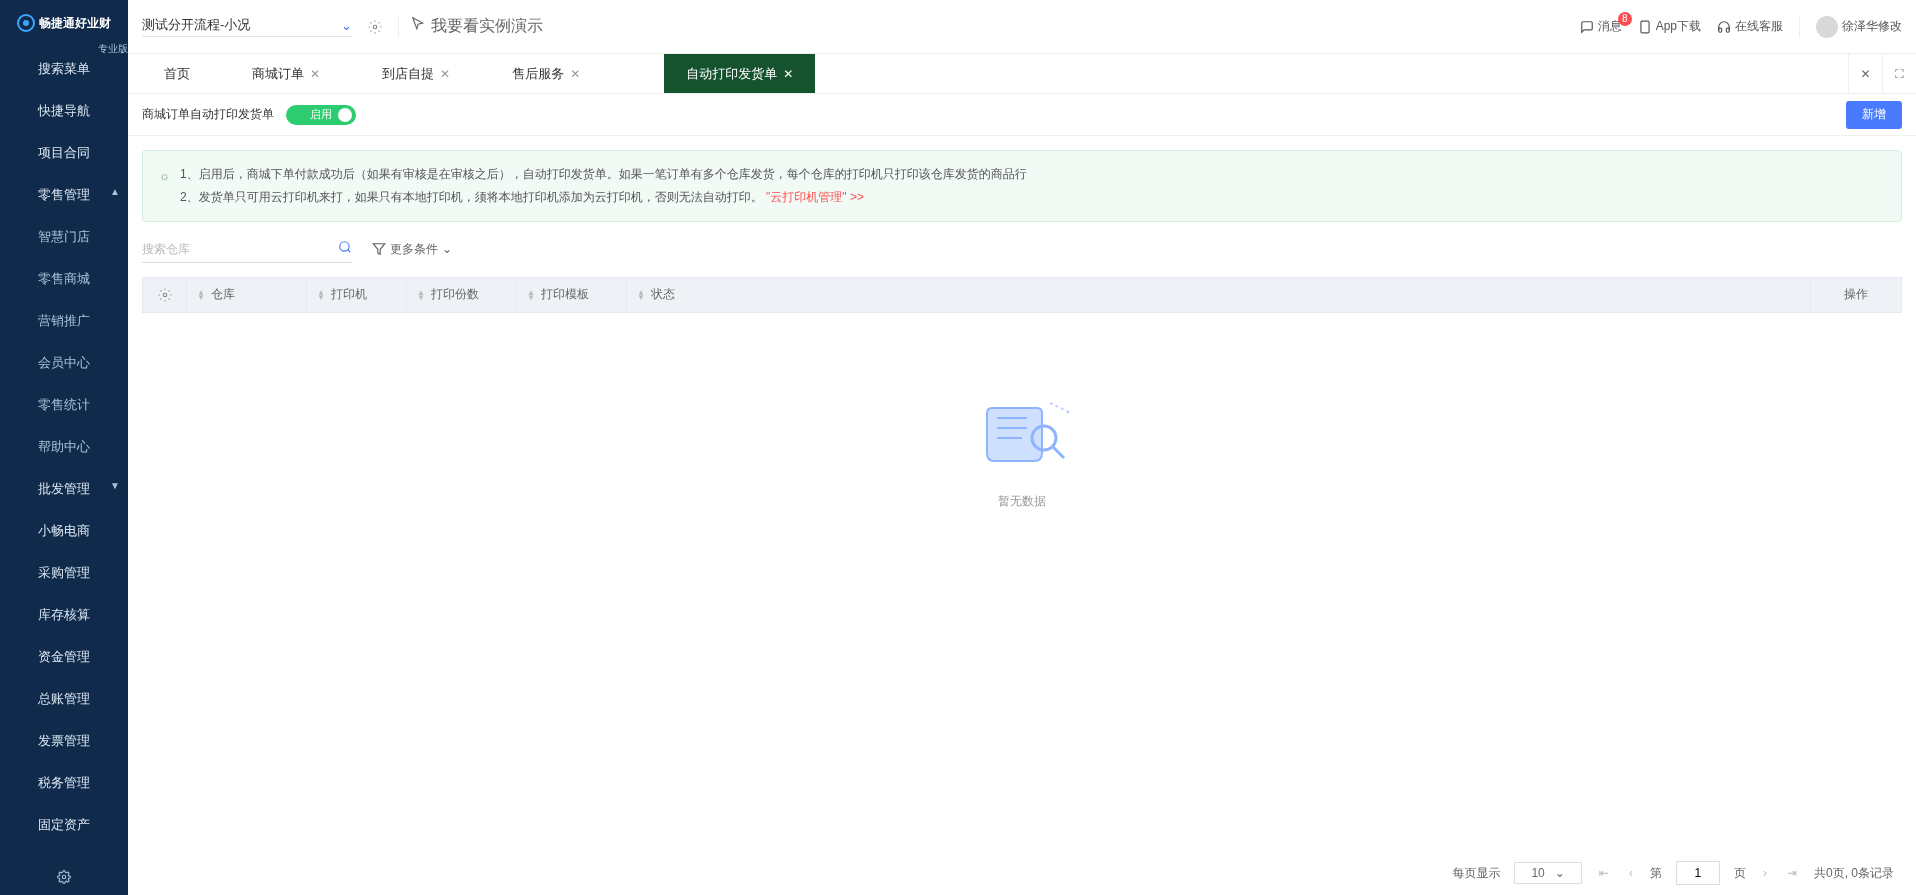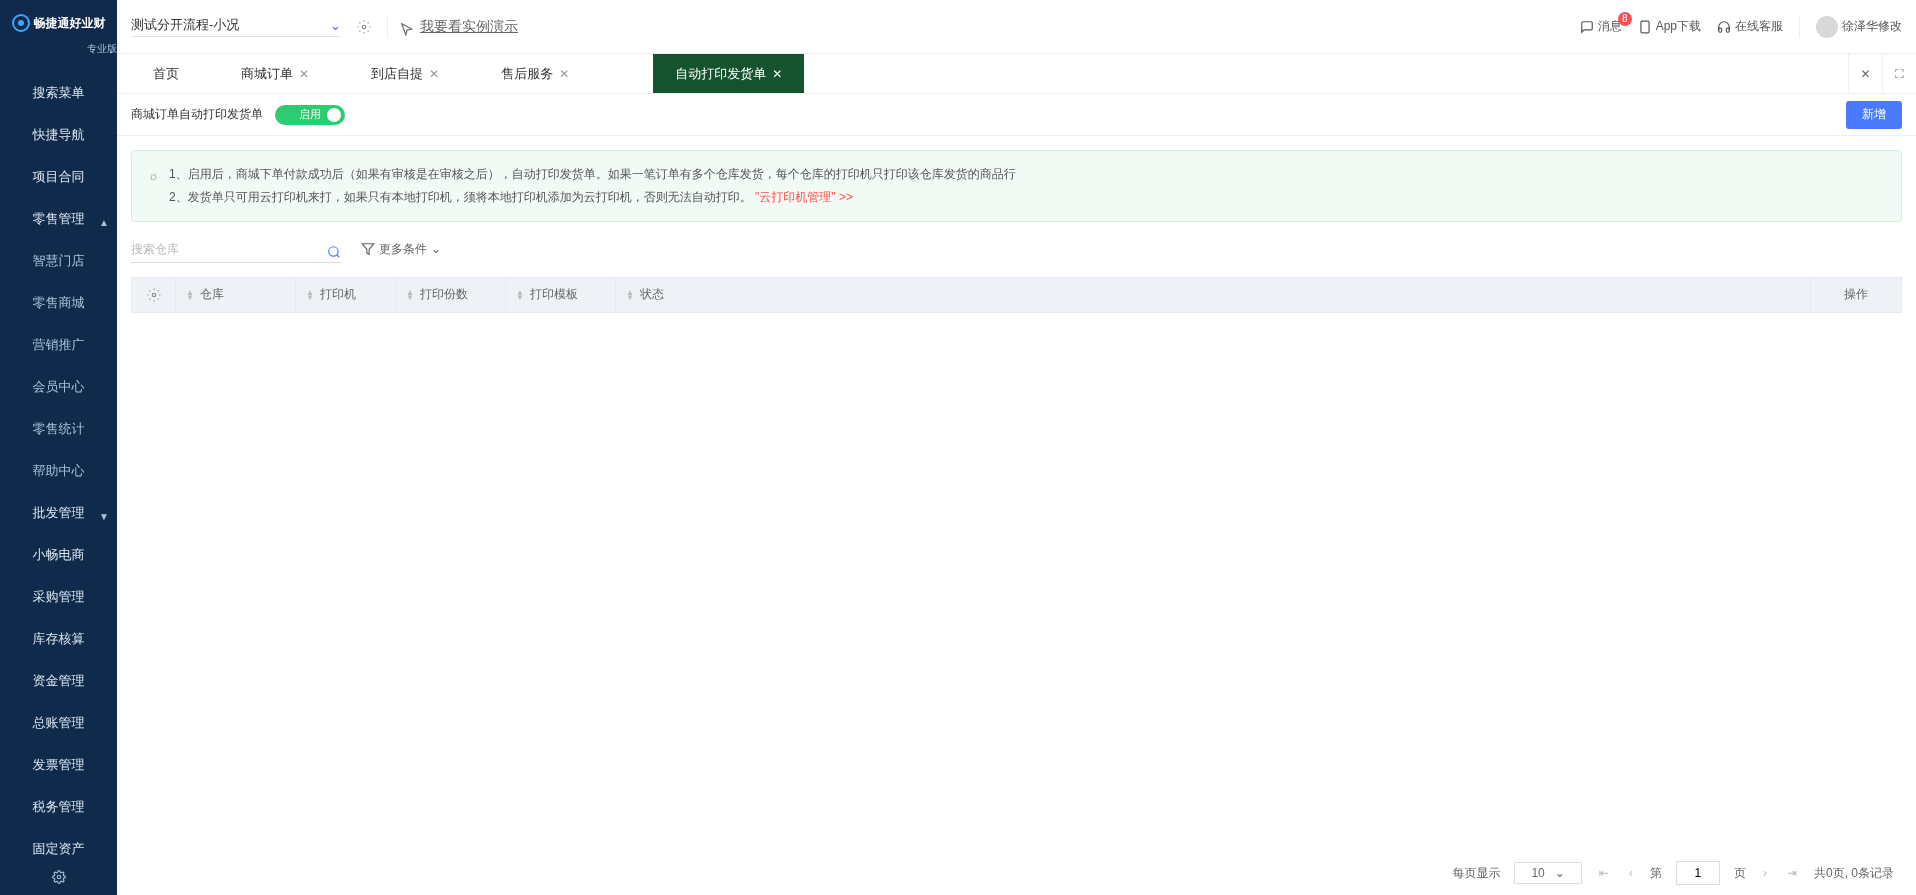--- a/index.html
+++ b/index.html
@@ -1,41 +1,41 @@
 <!DOCTYPE html>
 <html><head>
 <meta charset="utf-8">
 <style>
 * { box-sizing: border-box; margin: 0; padding: 0; }
 body { font-family: "Microsoft YaHei", Arial, sans-serif; font-size: 12px; color: #333; background: #fff; overflow: hidden; }
 .app { display: flex; height: 895px; width: 1916px; }
 
 
-.sidebar { width: 117px; background: #0f2a4a; color: #dbe6f2; display: flex; flex-direction: column; }
+.sidebar { width: 128px; background: #0f2a4a; color: #dbe6f2; display: flex; flex-direction: column; }
 .logo { height: 46px; display: flex; align-items: center; justify-content: center; gap: 4px; padding: 0 6px; }
 .logo-icon { width: 18px; height: 18px; border: 2px solid #3aa7ff; border-radius: 50%; position: relative; }
 .logo-icon::after { content:""; position:absolute; width:6px; height:6px; background:#3aa7ff; border-radius:50%; top:4px; left:4px; }
 .logo-text { font-size: 12px; color: #fff; font-weight: 600; }
 .logo-sub { font-size: 10px; color: #a9c0d9; text-align: right; margin-top: -4px; padding-bottom: 4px; }
 .side-items { flex: 1; overflow-y: auto; }
-.side-item { height: 42px; display: flex; align-items: flex-end; justify-content: center; font-size: 13px; cursor: pointer; position: relative; color: #dbe6f2; }
+.side-item { height: 42px; display: flex; align-items: flex-start; justify-content: center; font-size: 13px; cursor: pointer; position: relative; color: #dbe6f2; }
 .side-item.indent { color: #a9c0d9; }
 .side-item .caret { position: absolute; right: 8px; font-size: 10px; color: #a9c0d9; }
 .side-bottom { height: 36px; display: flex; align-items: center; justify-content: center; color: #a9c0d9; }
 
 
 .main { flex: 1; display: flex; flex-direction: column; }
 
 
 .topbar { height: 54px; display: flex; align-items: center; border-bottom: 1px solid #eee; padding: 0 14px; gap: 12px; }
 .select { display: flex; align-items: center; gap: 10px; color: #333; font-size: 13px; cursor: pointer; min-width: 210px; border-bottom: 1px solid #e5e5e5; padding-bottom: 2px; }
 .select .chev { color: #3b6feb; margin-left: auto; }
 .gear-btn { width: 22px; height: 22px; display: flex; align-items: center; justify-content: center; color: #888; cursor: pointer; }
 .divider-v { width: 1px; height: 22px; background: #eee; }
-.demo-link { display: flex; align-items: flex-end; gap: 6px; color: #666; font-size: 14px; cursor: pointer; text-decoration: underline; }
+.demo-link { display: flex; align-items: flex-start; gap: 6px; color: #666; font-size: 16px; cursor: pointer; }
 .top-right { margin-left: auto; display: flex; align-items: center; gap: 16px; }
 .top-link { display: flex; align-items: center; gap: 4px; color: #555; font-size: 12px; cursor: pointer; position: relative; }
 .badge { position: absolute; top: -6px; right: -10px; background: #ff4d4f; color: #fff; border-radius: 8px; font-size: 10px; padding: 0 4px; line-height: 14px; }
 .avatar { width: 22px; height: 22px; border-radius: 50%; background: #d9d9d9; display: inline-block; }
 
 
 .tabs { height: 40px; display: flex; align-items: stretch; border-bottom: 1px solid #eee; padding-left: 14px; position: relative; gap: 18px; }
 .tab { display: flex; align-items: center; padding: 0 22px; font-size: 13px; color: #333; cursor: pointer; position: relative; }
 .tab .close { margin-left: 6px; color: #999; font-size: 12px; }
 .tab.active { background: #14532d; color: #fff; margin-left: 44px; }
@@ -50,21 +50,21 @@
 .toggle-knob { width: 14px; height: 14px; background: #fff; border-radius: 50%; }
 .btn-primary { margin-left: auto; background: #4a7bff; color: #fff; border: none; height: 28px; padding: 0 16px; border-radius: 3px; font-size: 12px; cursor: pointer; }
 
 
 .info-box { margin: 14px; border: 1px solid #d4eddc; background: #f2faf5; border-radius: 4px; padding: 12px 16px; display: flex; gap: 10px; font-size: 12px; color: #555; line-height: 1.9; }
 .info-icon { color: #7aa77a; margin-top: 2px; }
 .info-red { color: #ff4d4f; }
 
 
 .filters { display: flex; align-items: center; gap: 20px; padding: 0 14px 14px; }
-.search { display: flex; align-items: flex-end; border-bottom: 1px solid #ddd; width: 210px; }
+.search { display: flex; align-items: center; border-bottom: 1px solid #ddd; width: 210px; }
 .search input { border: none; outline: none; flex: 1; font-size: 12px; padding: 6px 0; color: #333; }
 .search input::placeholder { color: #bbb; }
 .search-icon { color: #4a7bff; cursor: pointer; }
 .filter-more { display: flex; align-items: center; gap: 4px; color: #666; font-size: 12px; cursor: pointer; }
 
 
 .table-wrap { padding: 0 14px; }
 .thead { display: flex; background: #eef1f6; height: 36px; align-items: center; border: 1px solid #e6e9ef; }
 .th { display: flex; align-items: center; gap: 6px; padding: 0 10px; font-size: 12px; color: #666; border-right: 1px solid #e6e9ef; height: 100%; }
 .th:last-child { border-right: none; }
@@ -307,20 +307,33 @@
             <span>打印模板</span>
           </div>
         <div class="th th-zt">
             <span class="sort">▲<br>▼</span>
             <span>状态</span>
           </div>
         <div class="th th-cz">
             <span>操作</span>
           </div>
       </div>
+      <div class="empty">
+        <div class="empty-img">
+          <svg viewBox="0 0 100 80" width="100" height="80">
+              <path d="M20 15 Q15 15 15 20 L15 60 Q15 68 22 68 L62 68 Q70 68 70 60 L70 20 Q70 15 65 15 Z" fill="#cfe0ff" stroke="#8eb3ff" stroke-width="2"></path>
+              <path d="M25 25 L55 25 M25 35 L55 35 M25 45 L50 45" stroke="#8eb3ff" stroke-width="2"></path>
+              <circle cx="72" cy="45" r="12" fill="none" stroke="#8eb3ff" stroke-width="3"></circle>
+              <line x1="80" y1="53" x2="92" y2="65" stroke="#8eb3ff" stroke-width="3"></line>
+              <path d="M78 10 L95 18" stroke="#bcd2ff" stroke-width="2" stroke-dasharray="3 3"></path>
+              <circle cx="96" cy="19" r="1.5" fill="#bcd2ff"></circle>
+            </svg>
+        </div>
+        <div>暂无数据</div>
+      </div>
     </div>
 
     <div class="pager">
       <span>每页显示</span>
       <div class="pg-select">
         <span>10</span>
         <span>⌄</span>
       </div>
       <span class="pg-btn">⇤</span>
       <span class="pg-btn">‹</span>

